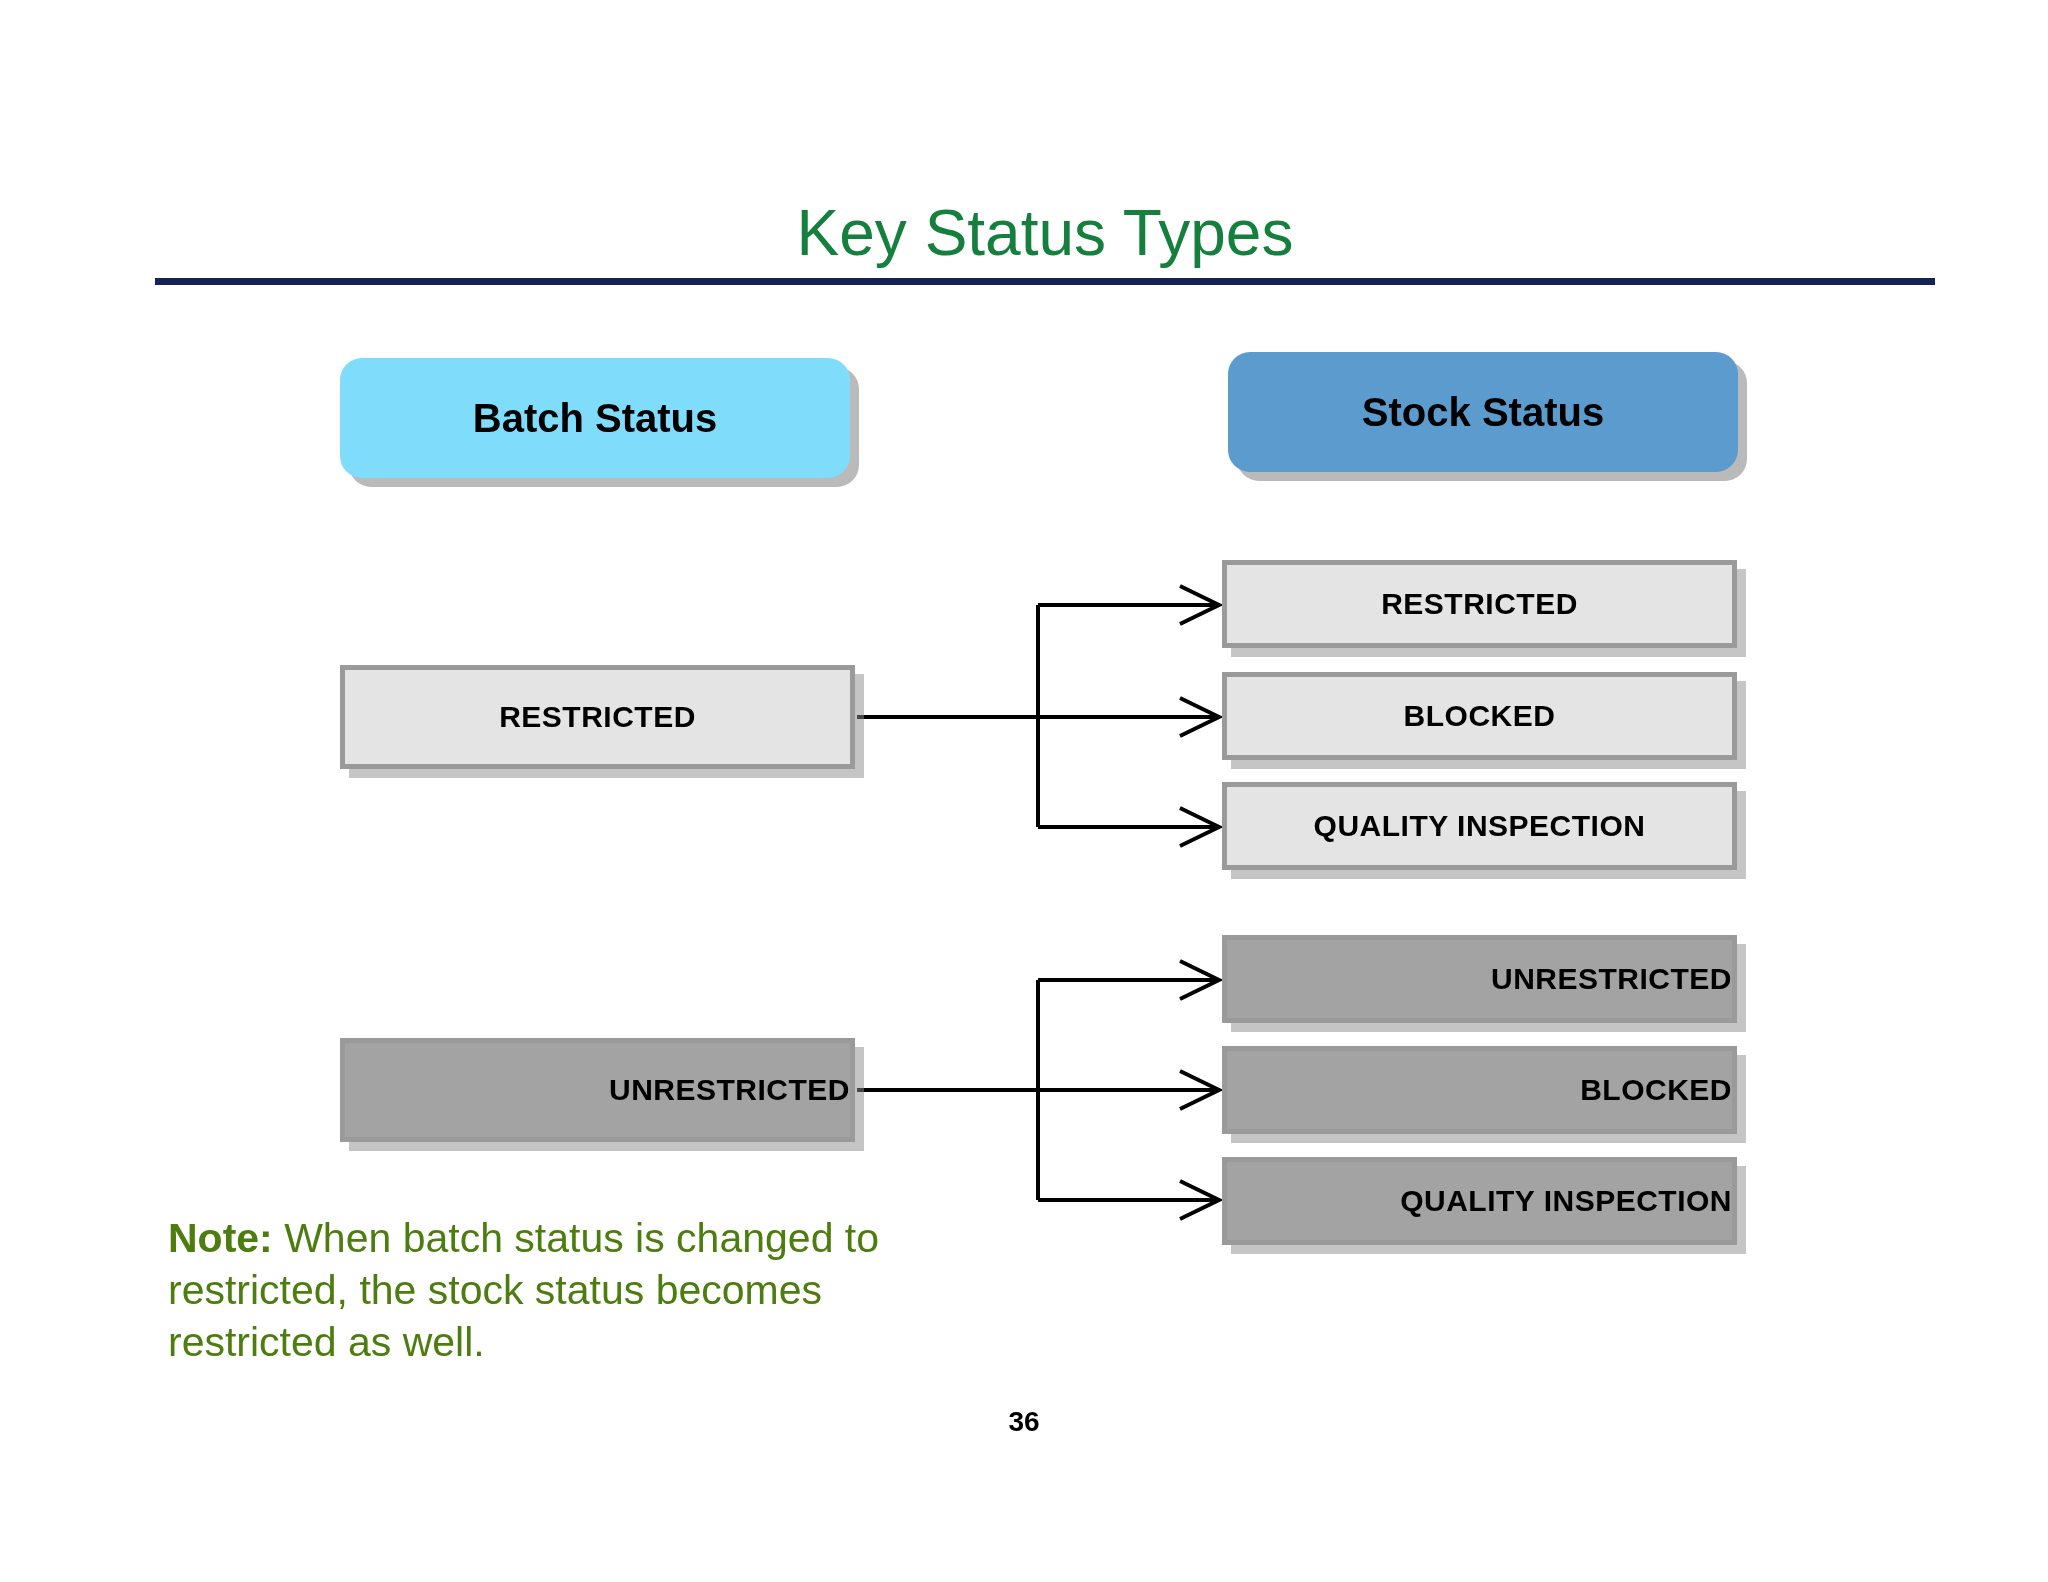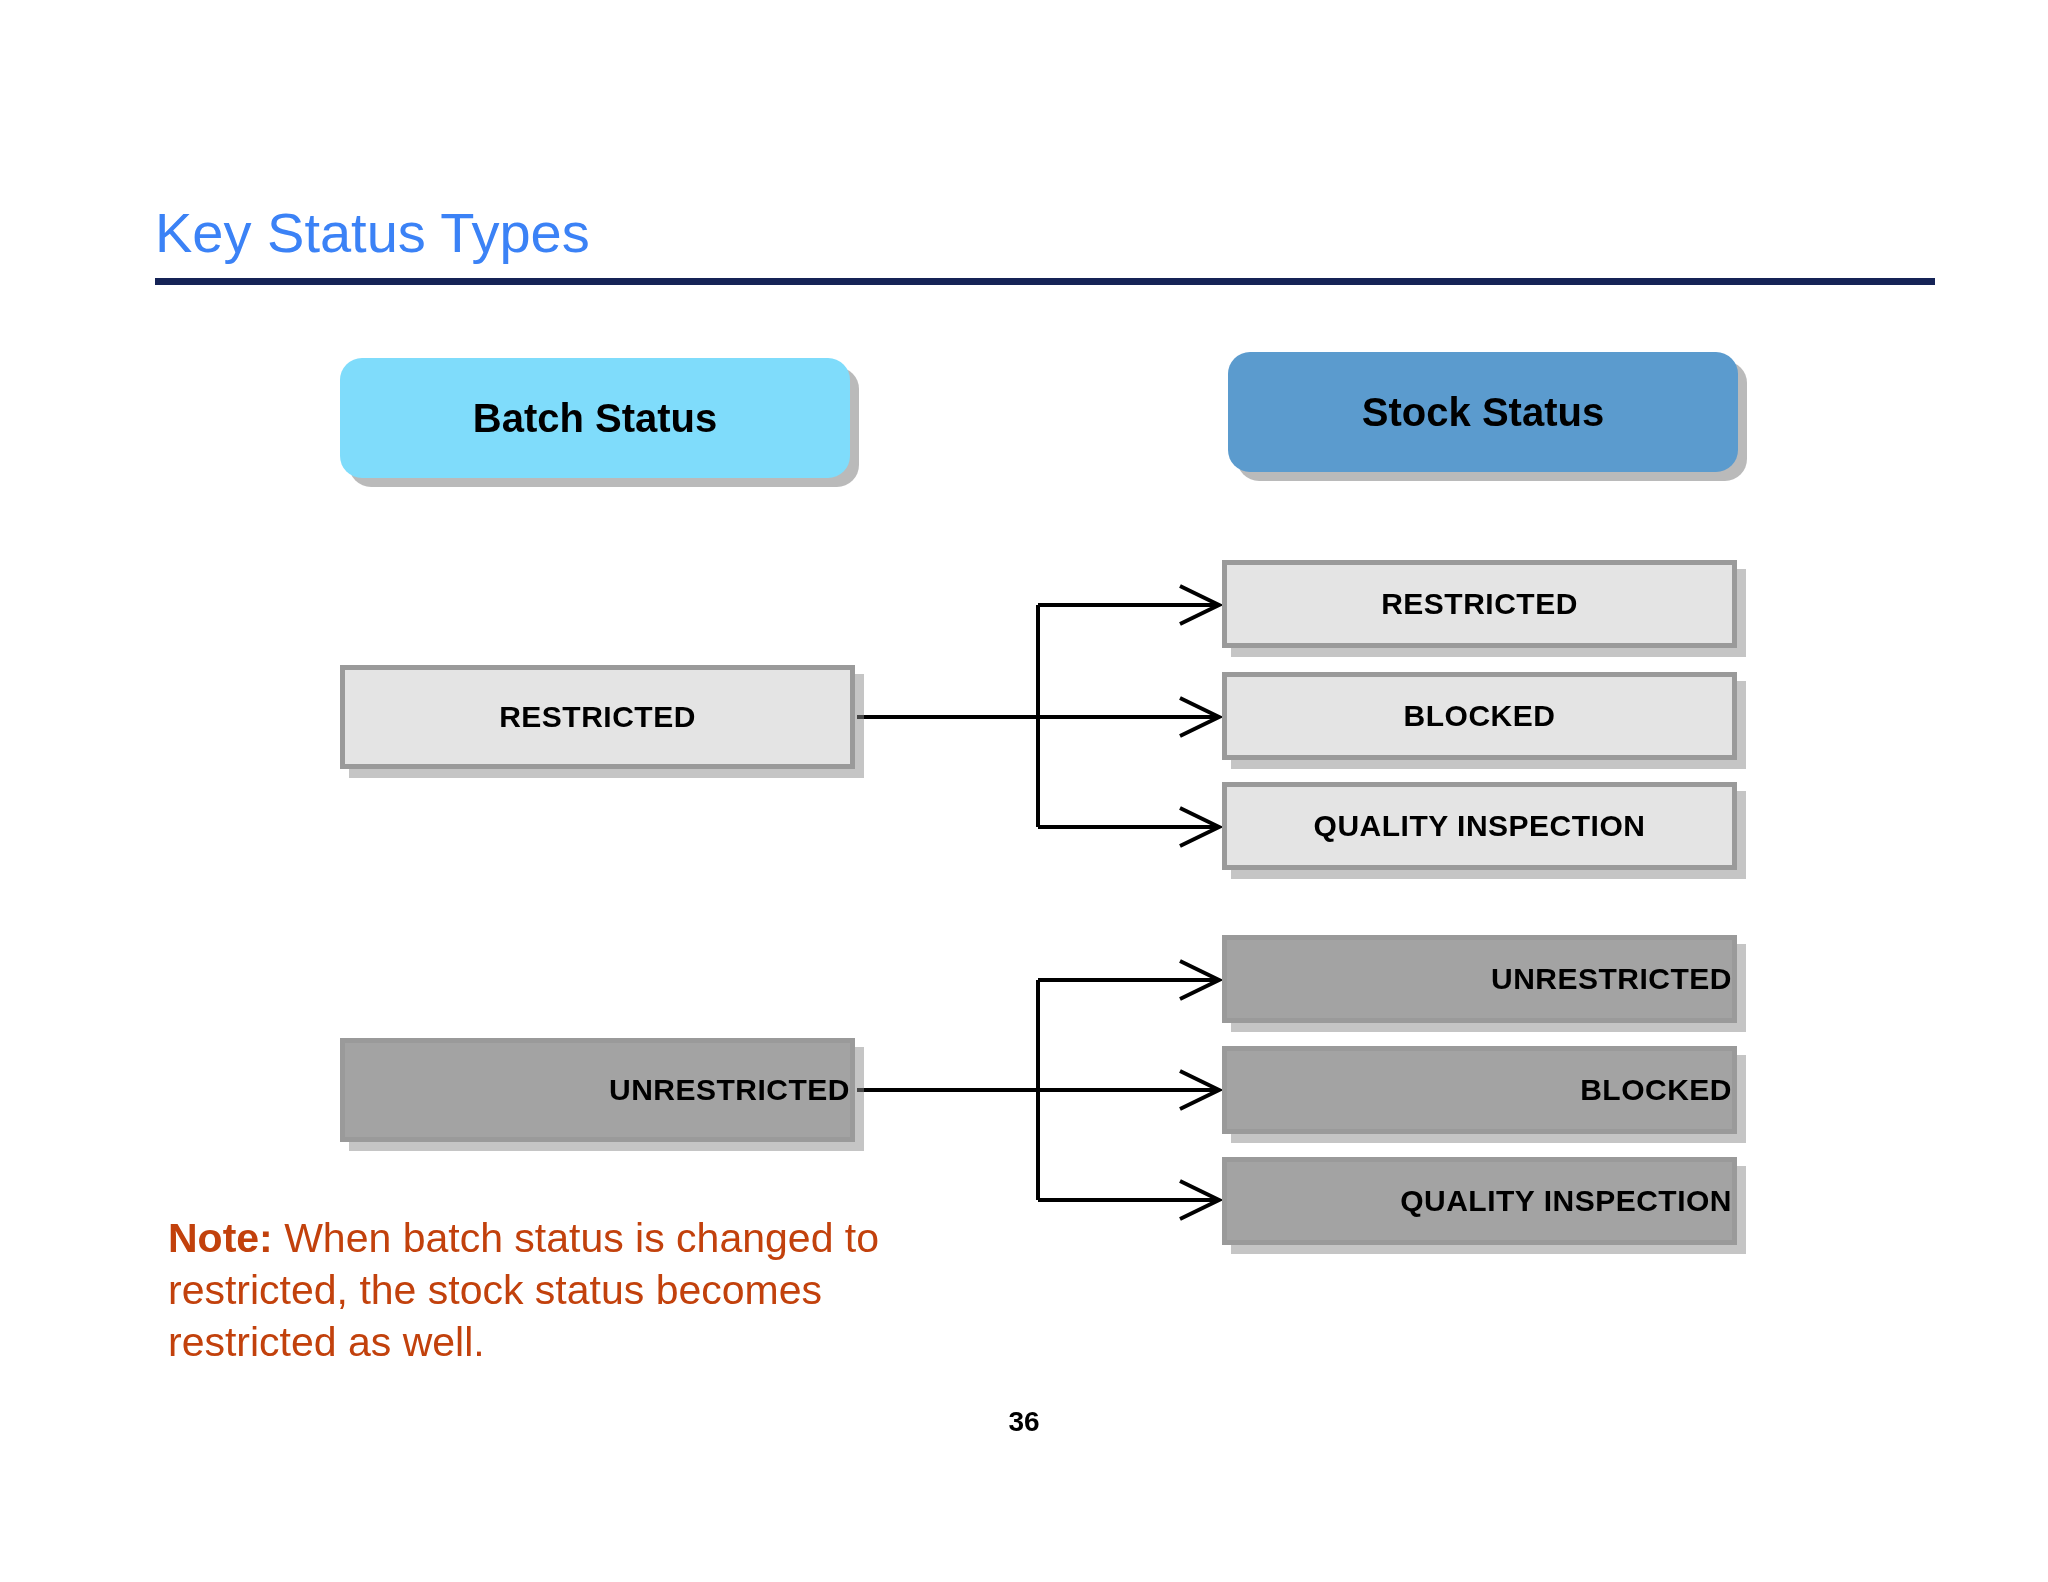--- a/index.html
+++ b/index.html
@@ -21,27 +21,28 @@
   }
 
   
   #title-block {
     position: absolute;
     left: 155px;
     top: 196px;
     width: 1780px;
   }
   #page-title {
-    font-size: 56px;
+    font-size: 64px;
     font-weight: 400;
-    color: #3b82f6;
+    color: #15803d;
     letter-spacing: 0px;
     line-height: 74px;
     white-space: nowrap;
     font-family: "Liberation Sans", sans-serif;
+    text-align: center;
   }
   #title-rule {
     margin-top: 8px;
     height: 7px;
     background: #152356;
     width: 1780px;
   }
 
   
   .pill {
@@ -86,21 +87,21 @@
   }
 
   
   #note {
     position: absolute;
     left: 168px;
     top: 1212px;
     width: 760px;
     font-size: 41px;
     line-height: 52px;
-    color: #c2410c;
+    color: #4d7c0f;
     font-family: "Liberation Sans", sans-serif;
   }
   #note b { font-weight: bold; }
 
   
   #page-number {
     position: absolute;
     left: 0;
     top: 1406px;
     width: 2048px;

